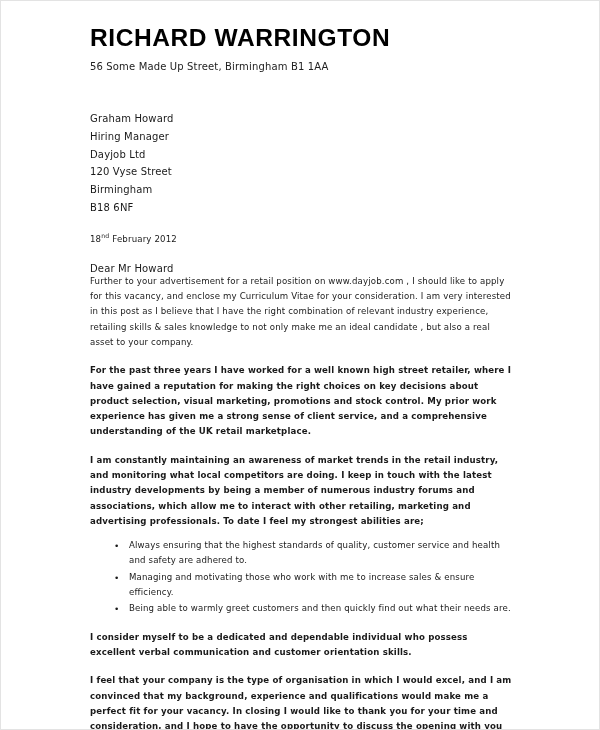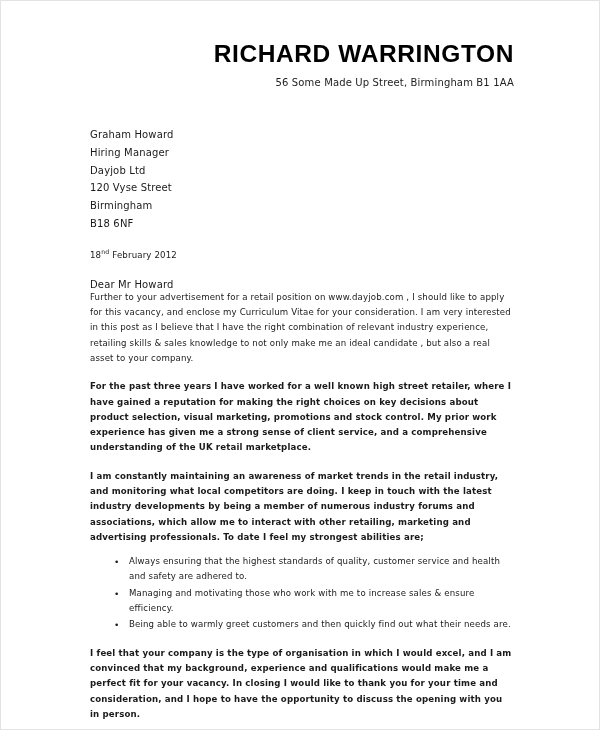--- a/index.html
+++ b/index.html
@@ -23,22 +23,22 @@
   }
   .letter {
     position: absolute;
     left: 89px;
     top: 0;
     width: 424px;
   }
 
   
   .letterhead {
-    text-align: right;
-    padding-top: 40px;
+    text-align: left;
+    padding-top: 24px;
   }
   .name {
     font-family: "Liberation Sans", sans-serif;
     font-size: 24.5px;
     font-weight: bold;
     letter-spacing: 0.6px;
     color: #000000;
     line-height: 1.1;
     margin: 0;
     white-space: nowrap;
@@ -143,16 +143,17 @@
     <p class="body-para first-para">Further to your advertisement for a retail position on www.dayjob.com , I should like to apply for this vacancy, and enclose my Curriculum Vitae for your consideration. I am very interested in this post as I believe that I have the right combination of relevant industry experience, retailing skills &amp; sales knowledge to not only make me an ideal candidate , but also a real asset to your company.</p>
     <p class="body-para">For the past three years I have worked for a well known high street retailer, where I have gained a reputation for making the right choices on key decisions about product selection, visual marketing, promotions and stock control. My prior work experience has given me a strong sense of client service, and a comprehensive understanding of the UK retail marketplace.</p>
     <p class="body-para">I am constantly maintaining an awareness of market trends in the retail industry, and monitoring what local competitors are doing. I keep in touch with the latest industry developments by being a member of numerous industry forums and associations, which allow me to interact with other retailing, marketing and advertising professionals. To date I feel my strongest abilities are;</p>
 
     <ul class="bullets">
       <li><span class="bullet-dot">•</span><span>Always ensuring that the highest standards of quality, customer service and health and safety are adhered to.</span></li>
       <li><span class="bullet-dot">•</span><span>Managing and motivating those who work with me to increase sales &amp; ensure efficiency.</span></li>
       <li><span class="bullet-dot">•</span><span>Being able to warmly greet customers and then quickly find out what their needs are.</span></li>
     </ul>
 
+    <p class="body-para">I consider myself to be a dedicated and dependable individual who possess excellent verbal communication and customer orientation skills.</p>
     <p class="body-para">I feel that your company is the type of organisation in which I would excel, and I am convinced that my background, experience and qualifications would make me a perfect fit for your vacancy. In closing I would like to thank you for your time and consideration, and I hope to have the opportunity to discuss the opening with you in person.</p>
 
   </div>
 </div>
 
 </body></html>

